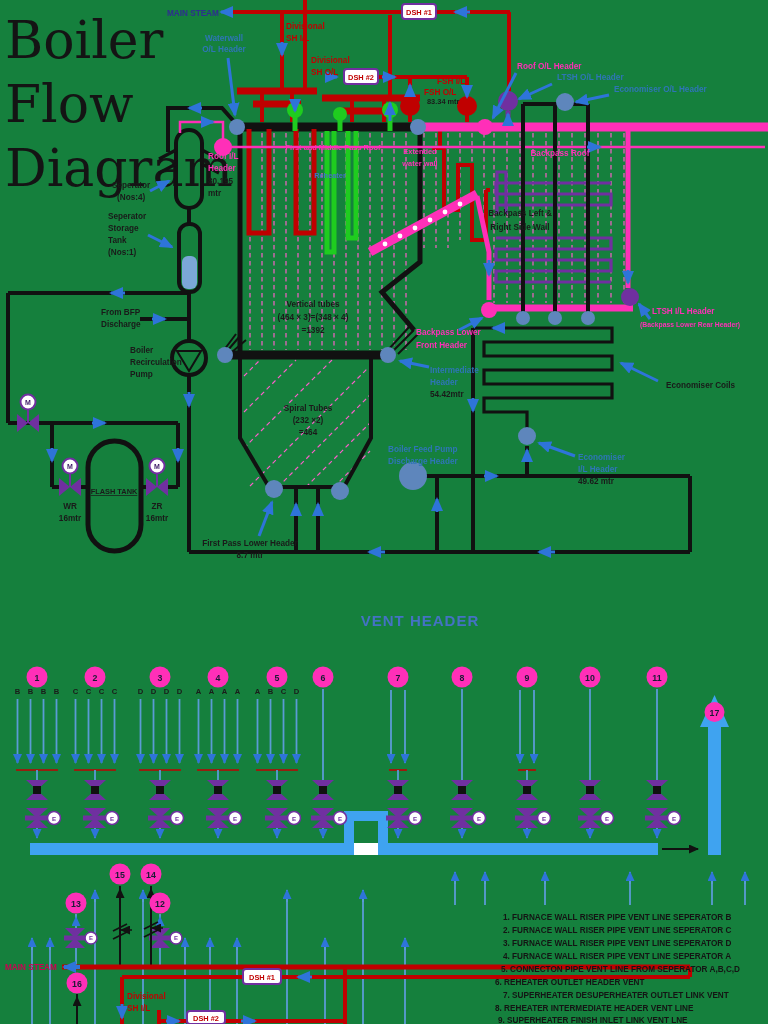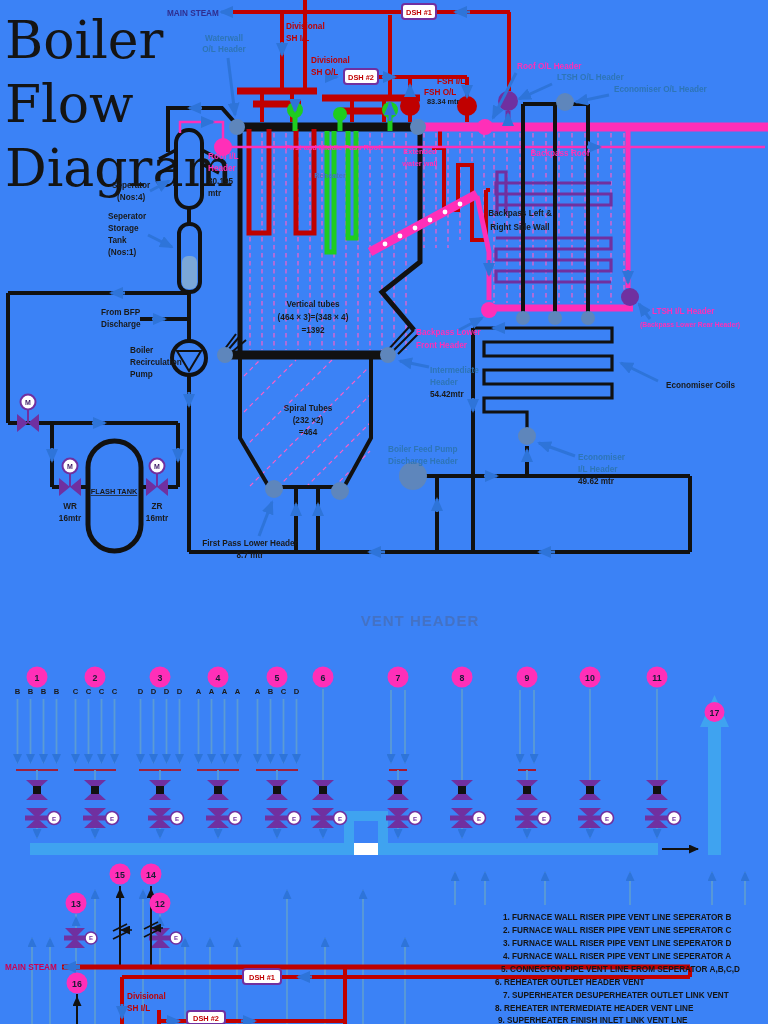--- a/index.html
+++ b/index.html
@@ -1,16 +1,16 @@
 <!DOCTYPE html>
 <html><head>
 <meta charset="utf-8">
 <style>
   html,body{margin:0;padding:0;background:#fff}
-  #page{width:768px;height:1024px;position:relative;background:#3b82f6;overflow:hidden}
+  #page{width:768px;height:1024px;position:relative;background:#15803d;overflow:hidden}
   svg text{font-family:"Liberation Sans",sans-serif}
   .title{font-family:"DejaVu Serif","Liberation Serif",serif;font-size:52px;fill:#141414}
   .lbl{font-size:8.2px;font-weight:bold}
   .s7{font-size:7.4px;font-weight:bold}
   .s68{font-size:6.8px;font-weight:bold}
   .blue{fill:#2E75B6}.pink{fill:#FF2FB8}.red{fill:#C00000}.blk{fill:#1a1a1a}
   .navy{fill:#2E2E8F}.crim{fill:#CC0052}.rhb{fill:#4472C4}
   .ctr{text-anchor:middle}
   .pcn{font-size:8.8px;font-weight:bold;fill:#1b1b35;text-anchor:middle}
   .vl{font-size:7.6px;font-weight:bold;fill:#1a1a1a;text-anchor:middle}

